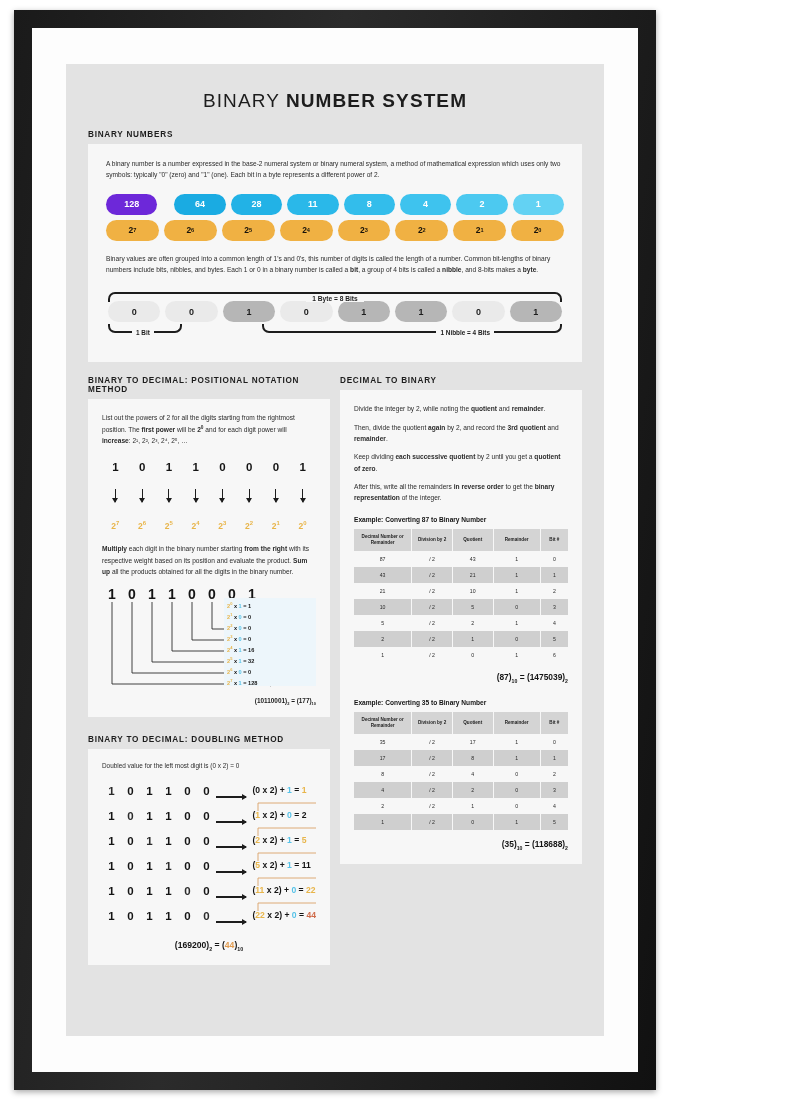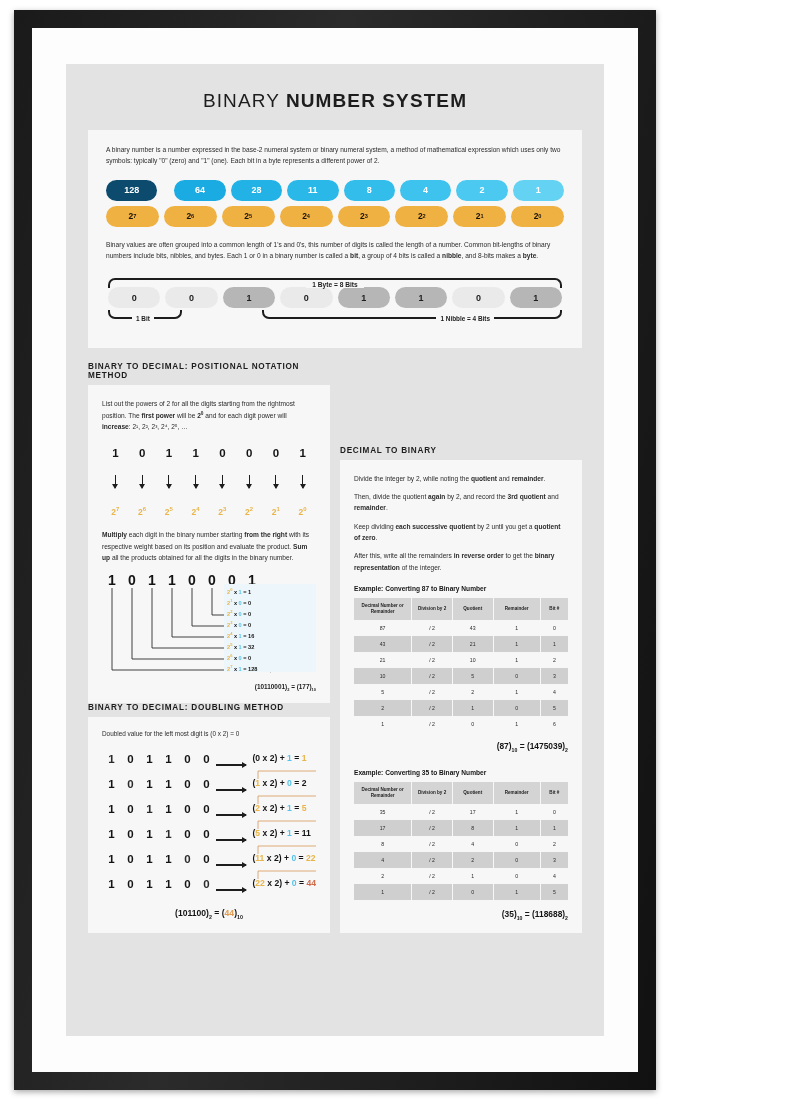--- a/index.html
+++ b/index.html
@@ -98,21 +98,21 @@
   .brace-bot {
     position: absolute; top: 0; height: 9px;
     border: 2px solid #1d1d1d; border-top: none;
     border-radius: 0 0 7px 7px;
   }
   .bot-label {
     position: absolute; top: 5px; font-size: 6.4px; font-weight: 700;
     color: #1d1d1d; background: #f7f7f7; padding: 0 4px;
   }
   
-  .cols { display: flex; gap: 10px; margin-top: 14px; align-items: flex-end; }
+  .cols { display: flex; gap: 10px; margin-top: 14px; align-items: flex-start; }
   .col { flex: 1; min-width: 0; }
   .panel.sm { padding: 13px 14px; }
   
   .digit-row { display: flex; margin-top: 11px; }
   .digit-row > div { flex: 1; text-align: center; }
   .dig { font-size: 11.5px; font-weight: 700; color: #141414; }
   .arrow-down {
     margin: 3px auto 2px auto; width: 1px; height: 13px; background: #1d1d1d;
     position: relative;
   }
@@ -218,27 +218,28 @@
 <body>
 
 <div class="frame">
  <div class="mat">
   <div class="poster">
 
     <div class="title">
       <span>BINARY </span><span class="mid">NUMBER </span><b>SYSTEM</b>
     </div>
 
+    <div class="sec-head">BINARY NUMBERS</div>
     <div class="panel">
 
       <p class="body">A binary number is a number expressed in the base-2 numeral system or binary numeral system, a method of mathematical expression which uses only two symbols: typically "0" (zero) and "1" (one). Each bit in a byte represents a different power of 2.</p>
 
       <div class="pill-stack">
         <div class="pill-row" id="valRow">
-              <div class="pill" style="background: #0c4a6e;">128</div>
+              <div class="pill" style="background: #6d28d9;">128</div>
               <div class="pill" style="background: rgb(26, 171, 226); margin-left: 12px;">64</div>
               <div class="pill" style="background: rgb(34, 178, 230);">28</div>
               <div class="pill" style="background: rgb(42, 184, 233);">11</div>
               <div class="pill" style="background: rgb(51, 189, 235);">8</div>
               <div class="pill" style="background: rgb(62, 195, 238);">4</div>
               <div class="pill" style="background: rgb(76, 201, 240);">2</div>
               <div class="pill" style="background: rgb(99, 210, 243);">1</div>
             </div>
         <div class="pill-row" id="powRow">
               <div class="pill orange">2<span class="sup">7</span></div>
@@ -379,21 +380,21 @@
                   <div class="eq"><span class="o">2<span class="sup">5</span></span> x <span class="b">1</span> = 32</div>
                   <div class="eq"><span class="o">2<span class="sup">6</span></span> x <span class="b">0</span> = 0</div>
                   <div class="eq"><span class="o">2<span class="sup">7</span></span> x <span class="b">1</span> = 128</div>
                 </div>
             <div class="result-sm">
               (<span>10110001</span>)<span class="sub">2</span> = (<span>177</span>)<span class="sub">10</span>
             </div>
           </div>
         </div>
 
-        <div class="sec-head" style="margin-top:0;">BINARY TO DECIMAL: DOUBLING METHOD</div>
+        <div class="sec-head" style="margin-top:18px;">BINARY TO DECIMAL: DOUBLING METHOD</div>
         <div class="panel sm">
           <div class="dbl-note">Doubled value for the left most digit is (0 x 2) = 0</div>
           <div class="dbl-grid">
             <div class="dbl-left" id="dblLeft">
                   <div class="dbl-row">
                     <span class="d circ">1</span>
                     <span class="d">0</span>
                     <span class="d">1</span>
                     <span class="d">1</span>
                     <span class="d">0</span>
@@ -470,21 +471,21 @@
                   <div style="position: absolute; left: 0px; top: 0px; width: 100%; height: 100%; pointer-events: none;"><svg width="100%" height="100%">
                       <path d="M74 17 L74 25 L6 25 L6 33" fill="none" stroke="#d9a066" stroke-width="0.9"></path>
                       <path d="M74 42 L74 50 L6 50 L6 58" fill="none" stroke="#d9a066" stroke-width="0.9"></path>
                       <path d="M74 67 L74 75 L6 75 L6 83" fill="none" stroke="#d9a066" stroke-width="0.9"></path>
                       <path d="M74 92 L74 100 L6 100 L6 108" fill="none" stroke="#d9a066" stroke-width="0.9"></path>
                       <path d="M74 117 L74 125 L6 125 L6 133" fill="none" stroke="#d9a066" stroke-width="0.9"></path>
                     </svg></div>
                 </div>
           </div>
           <div class="dbl-result">
-            (<span>101100</span>)<span class="sub">2</span> = (<span class="r">44</span>)<span class="sub">10</span>
+            (<span>169200</span>)<span class="sub">2</span> = (<span class="r">44</span>)<span class="sub">10</span>
           </div>
         </div>
       </div>
 
       <div class="col">
         <div class="sec-head">DECIMAL TO BINARY</div>
         <div class="panel sm rt">
 
           <p class="body">
             <span>Divide the integer by 2, while noting the </span><b>quotient</b><span> and </span><b>remainder</b><span>.</span>

